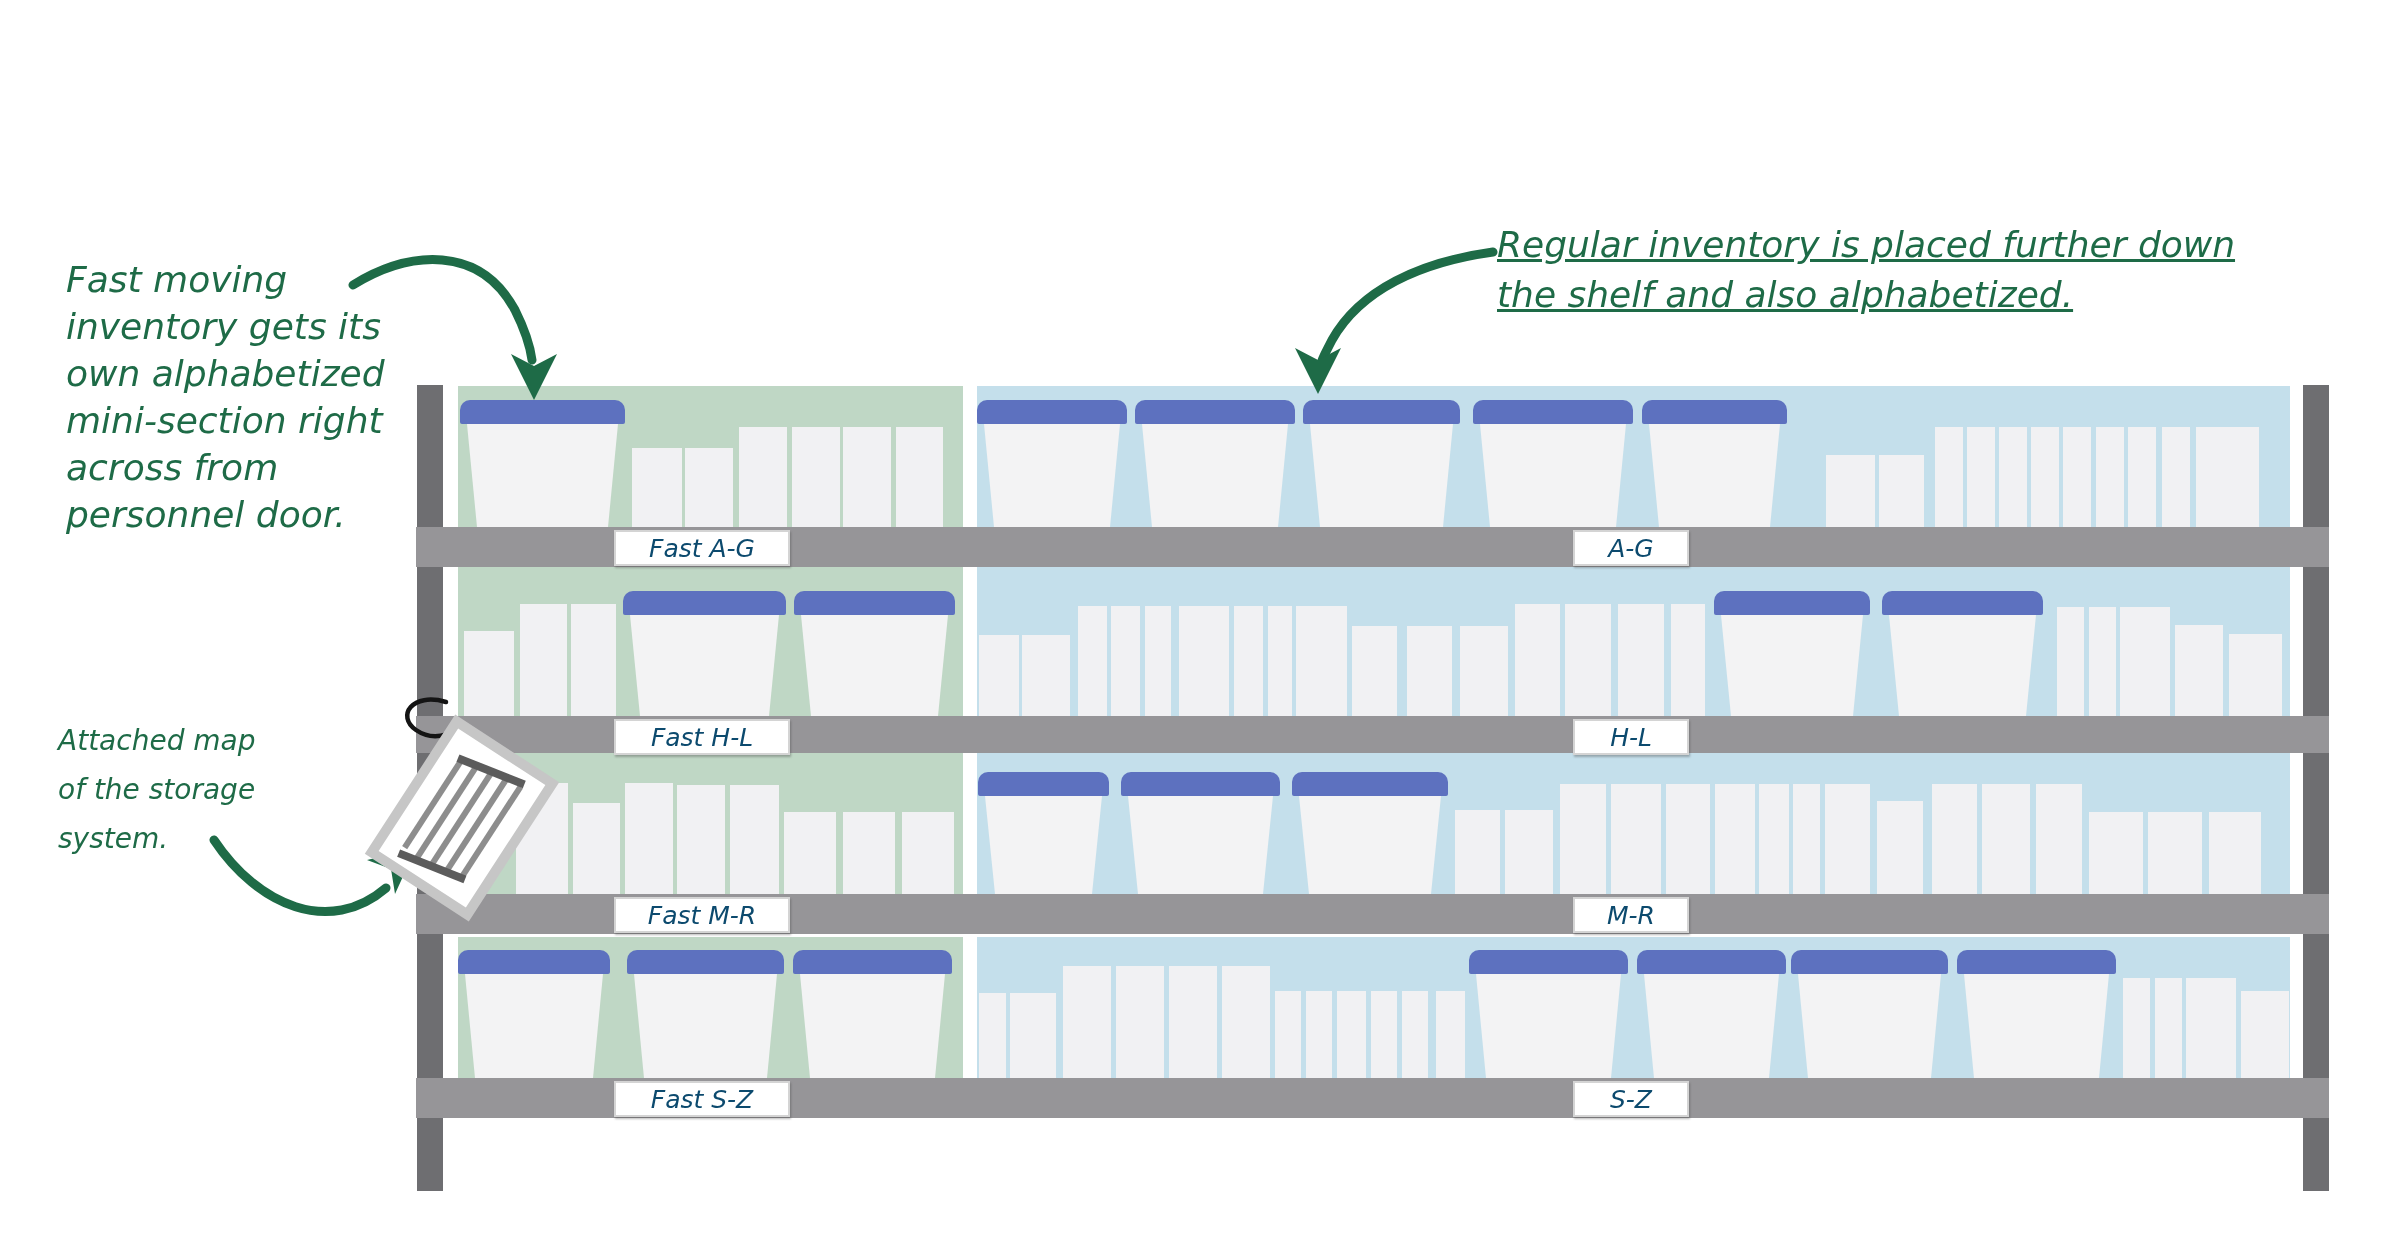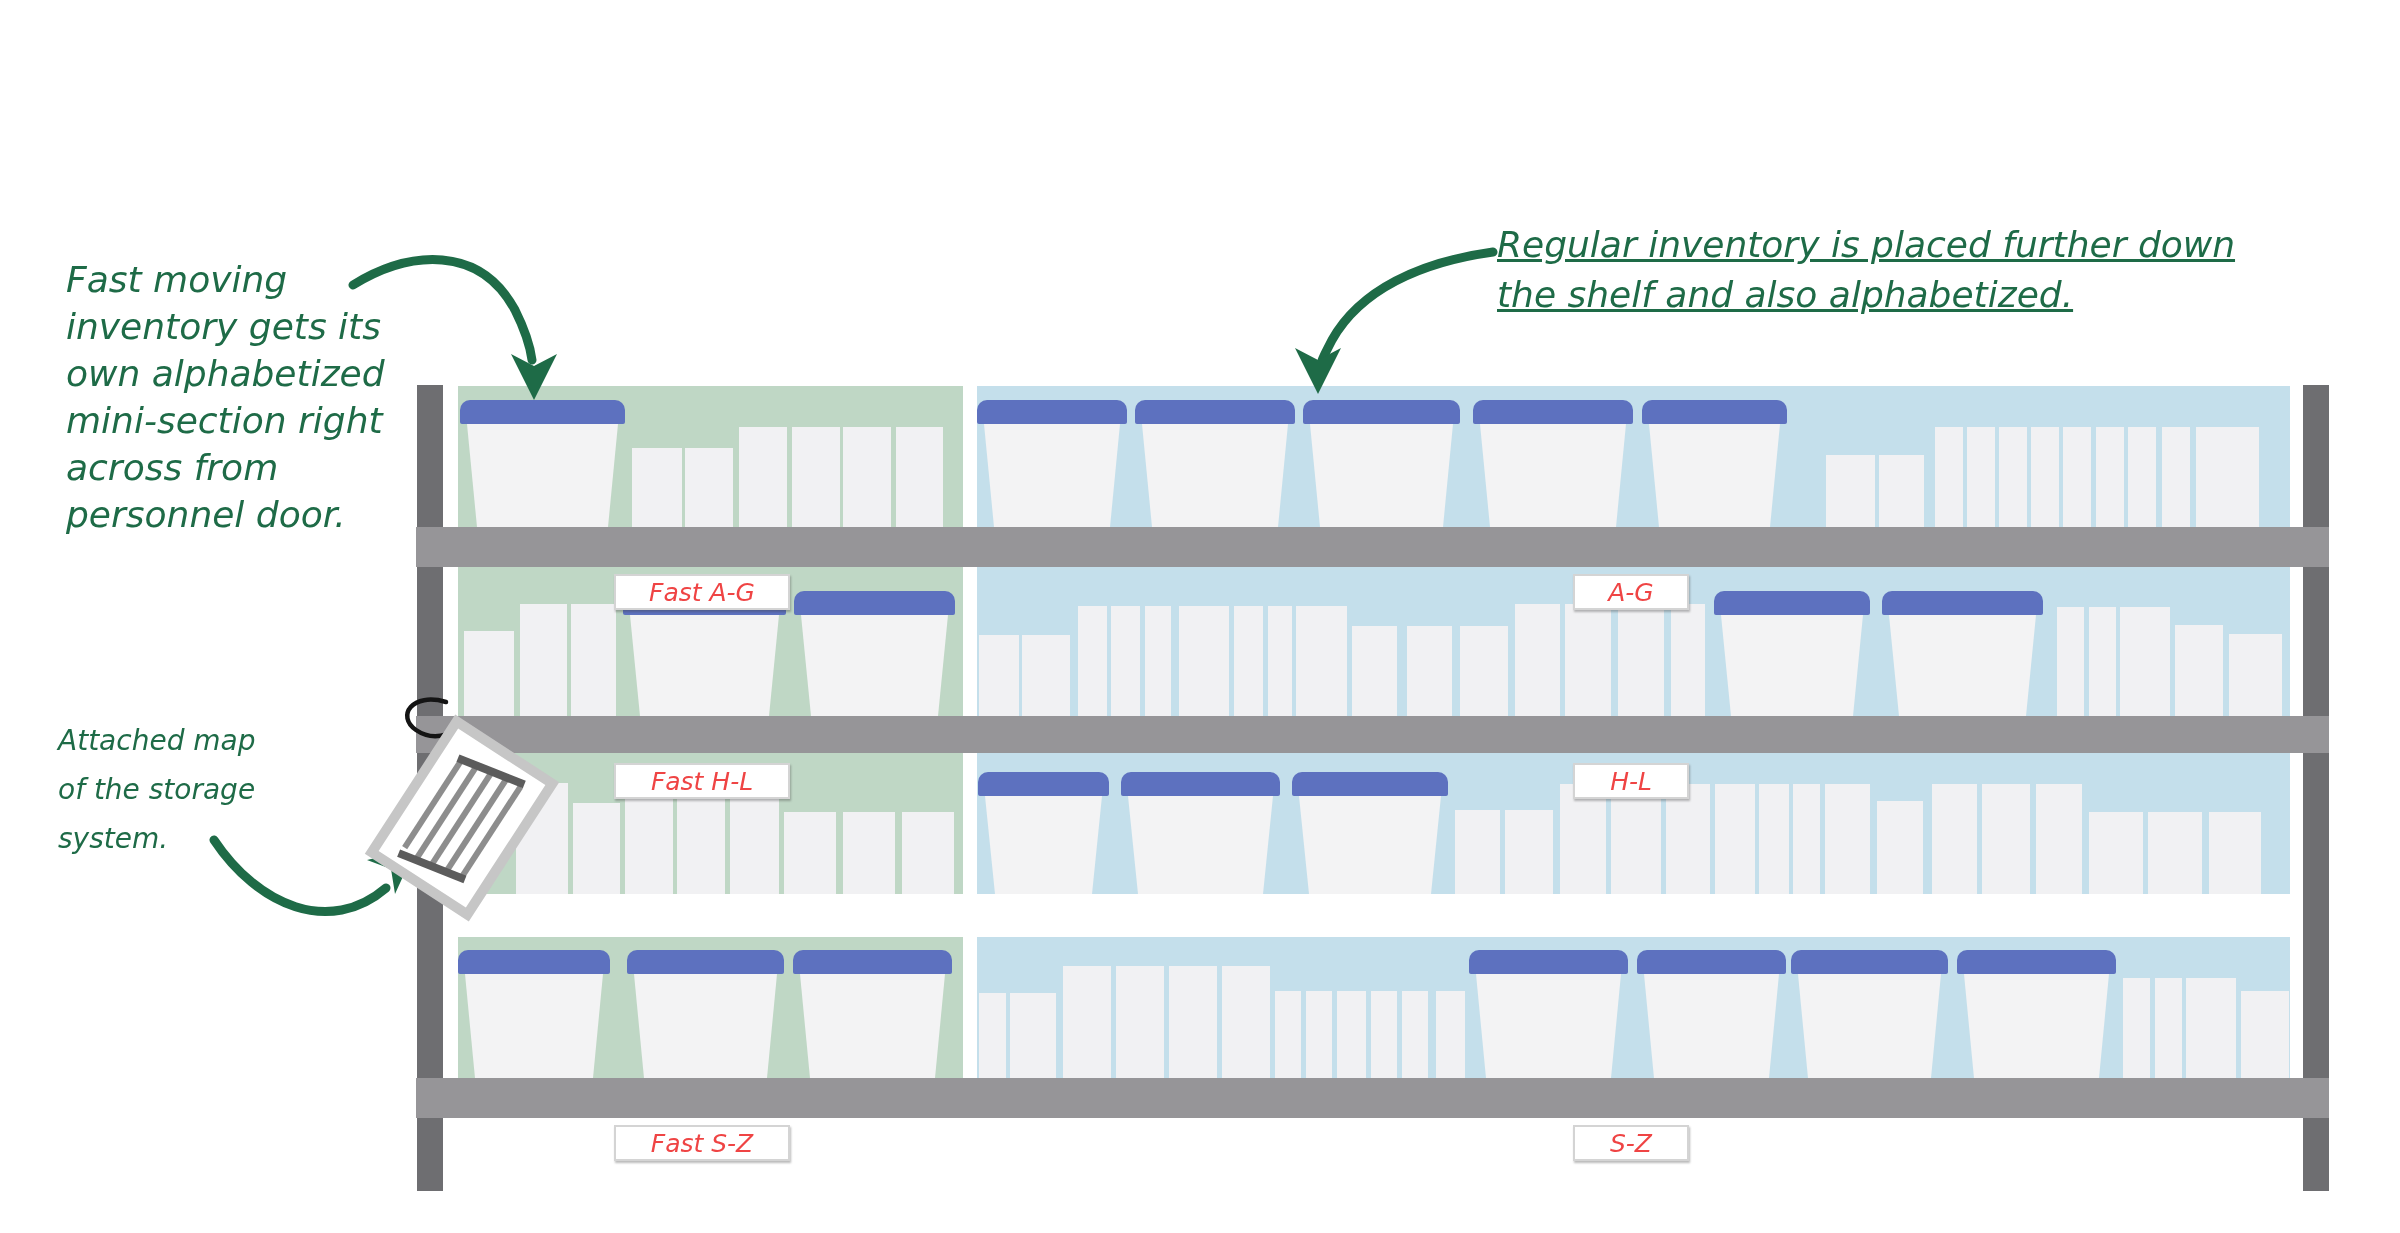--- a/index.html
+++ b/index.html
@@ -28,21 +28,21 @@
   .r0{top:386px;height:141px}
   .r1{top:567px;height:149px}
   .r2{top:753px;height:141px}
   .r3{top:937px;height:141px}
 
   .bar{position:absolute;left:416px;width:1913px;height:40px;background:var(--bar);z-index:5;}
   .b0{top:527px}.b1{top:716px;height:37px}.b2{top:894px}.b3{top:1078px}
 
   .tag{position:absolute;top:3px;height:32px;background:#ffffff;border:2px solid #d4d4d4;
        box-shadow:1px 2px 2px rgba(60,60,60,.35);display:flex;align-items:center;justify-content:center;
-       font-family:"DejaVu Sans",sans-serif;font-style:italic;font-size:25px;color:#ef4444;margin-top:44px;}
+       font-family:"DejaVu Sans",sans-serif;font-style:italic;font-size:25px;color:#0c4a6e;}
   .tag-fast{left:198px;width:172px}
   .tag-reg{left:1157px;width:112px}
 
   .bin{position:absolute;bottom:0;display:flex;flex-direction:column;}
   .bin .lid{height:24px;background:var(--lid);border-radius:10px 10px 2px 2px;}
   .bin .bin-body{flex:1;margin:0 auto;width:calc(100% - 14px);background:var(--binbody);
        clip-path:polygon(0 0,100% 0,calc(100% - 10px) 100%,10px 100%);}
   .box{position:absolute;bottom:0;background:var(--boxfill);}
 
   #overlay{position:absolute;left:0;top:0;z-index:12;pointer-events:none;}
@@ -250,20 +250,24 @@
     </div>
 
   <div class="bar b0">
     <div class="tag tag-fast">Fast A-G</div>
     <div class="tag tag-reg">A-G</div>
   </div>
   <div class="bar b1">
     <div class="tag tag-fast">Fast H-L</div>
     <div class="tag tag-reg">H-L</div>
   </div>
+  <div class="bar b2">
+    <div class="tag tag-fast">Fast M-R</div>
+    <div class="tag tag-reg">M-R</div>
+  </div>
   <div class="bar b3">
     <div class="tag tag-fast">Fast S-Z</div>
     <div class="tag tag-reg">S-Z</div>
   </div>
 
   <svg id="overlay" width="2400" height="1233" viewBox="0 0 2400 1233">
     <g>
       <path class="ink-stroke" d="M 353 285 C 410 250 480 245 515 310 C 525 330 530 345 532 360"></path>
       <polygon class="ink-fill" points="534,400 511,354 534,366 557,354"></polygon>
     </g>

